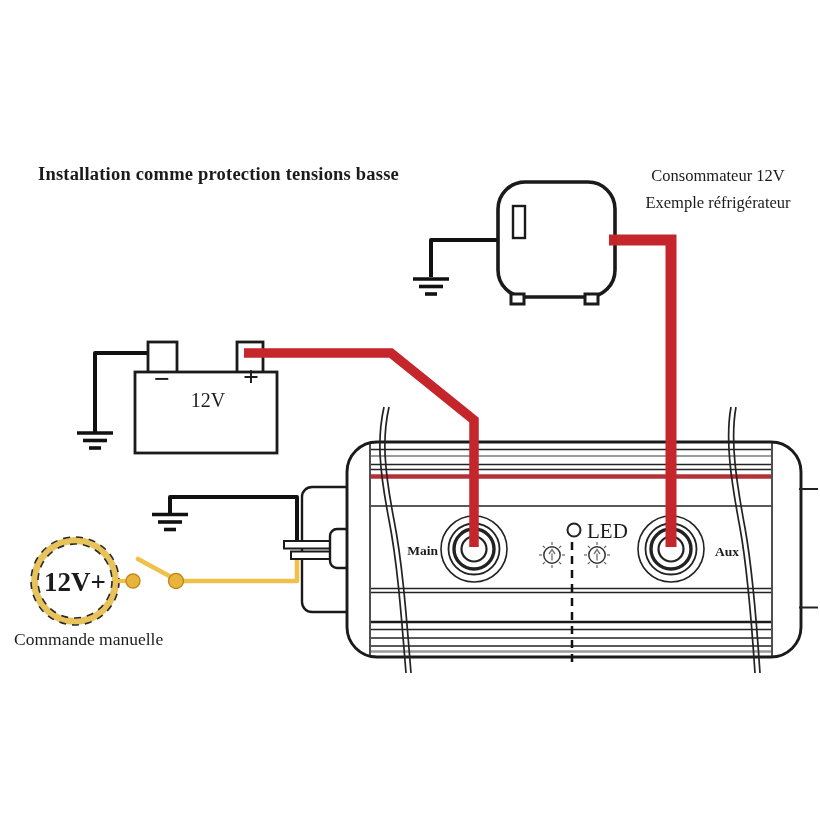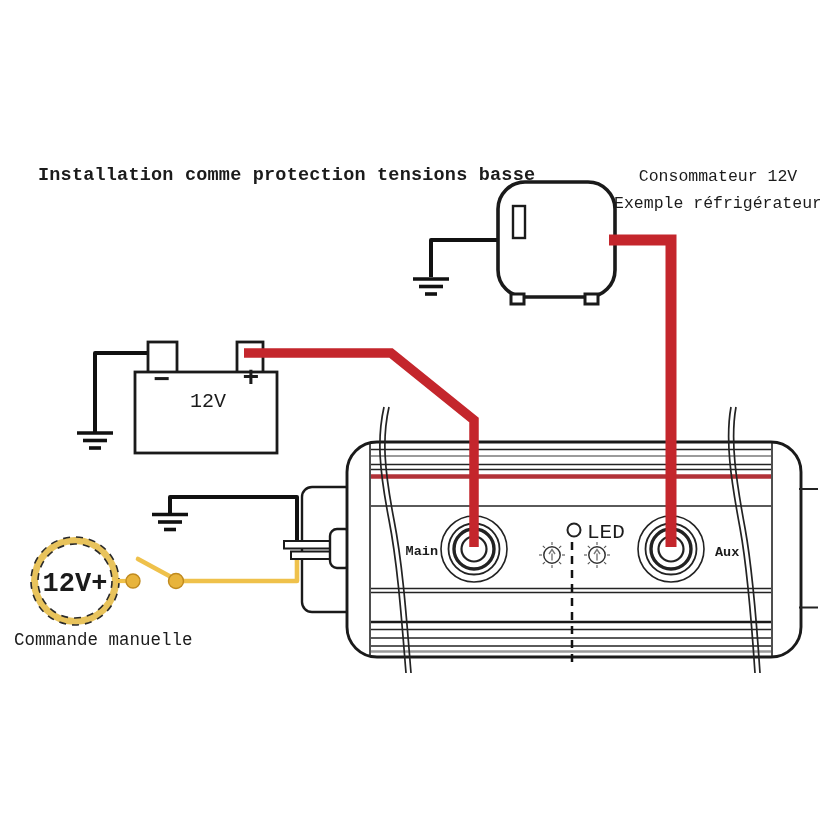--- a/index.html
+++ b/index.html
@@ -1,17 +1,17 @@
 <!DOCTYPE html>
 <html style="--wire_red: #c4262c; --stripe_red: #b23238; --wire_yellow: #efc14b; --gold: #e8b43c; --gold_ring: #e8c35c; --line_black: #111111; --line_gray: #9a9a9a;"><head>
 <meta charset="utf-8">
 <style>
   html,body{margin:0;padding:0;background:#fff;}
   #stage{position:relative;width:820px;height:820px;background:#ffffff;overflow:hidden;
-         font-family:Liberation Mono, monospace;}
+         font-family:Liberation Serif, serif;}
   svg{display:block;}
   text{fill:#1b1b1b;}
   .t-title{font-size:18.5px;font-weight:bold;letter-spacing:.2px;}
   .t-note{font-size:16.5px;}
   .t-batt{font-size:20px;}
   .t-sign{font-size:28px;font-weight:bold;}
   .t-term{font-size:13.5px;font-weight:bold;}
   .t-led{font-size:21px;}
   .t-src{font-size:27px;font-weight:bold;}
   .t-cap{font-size:17.5px;}

